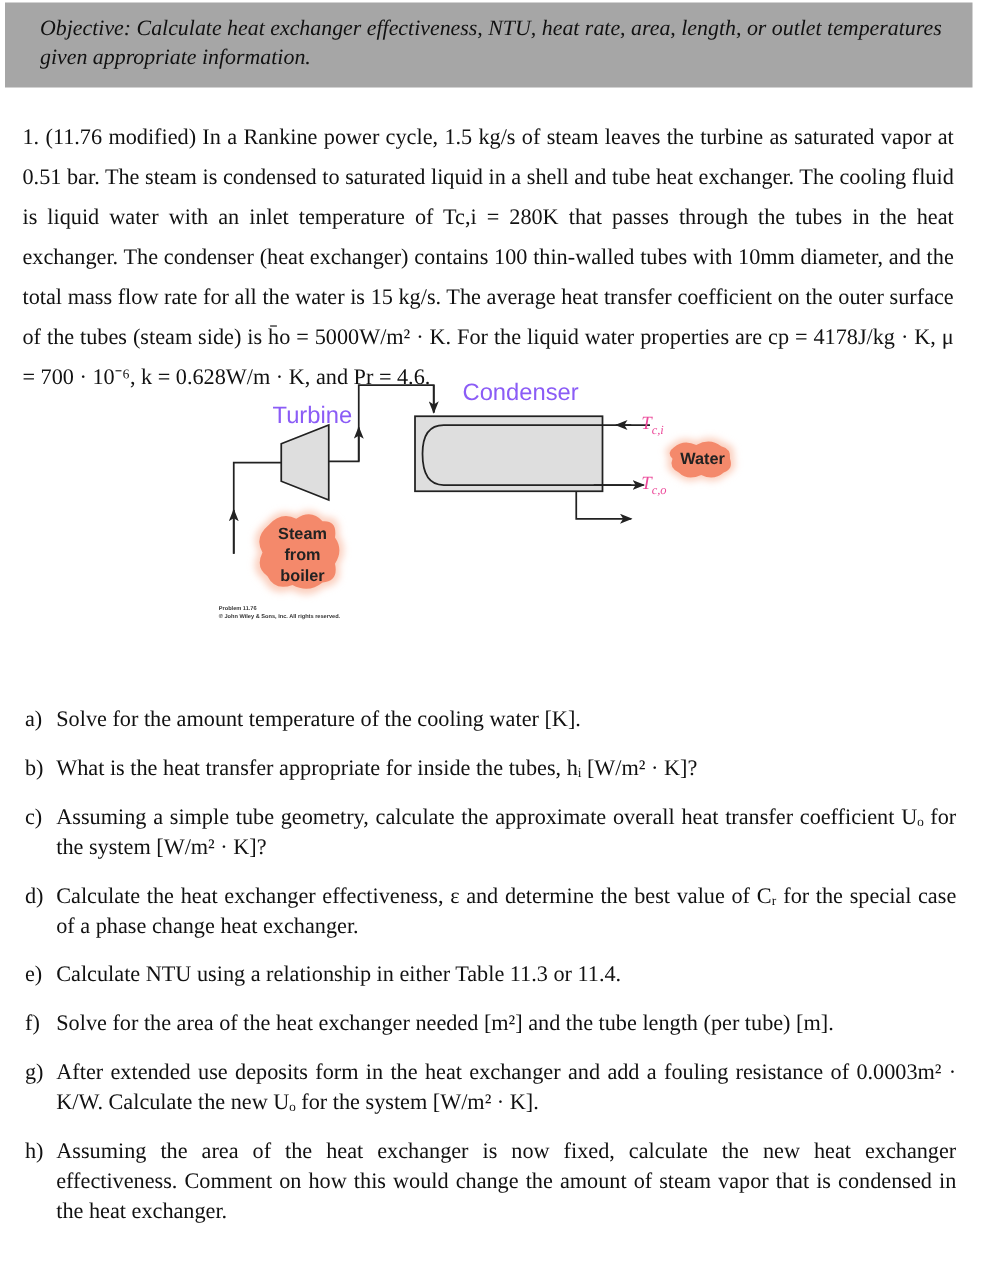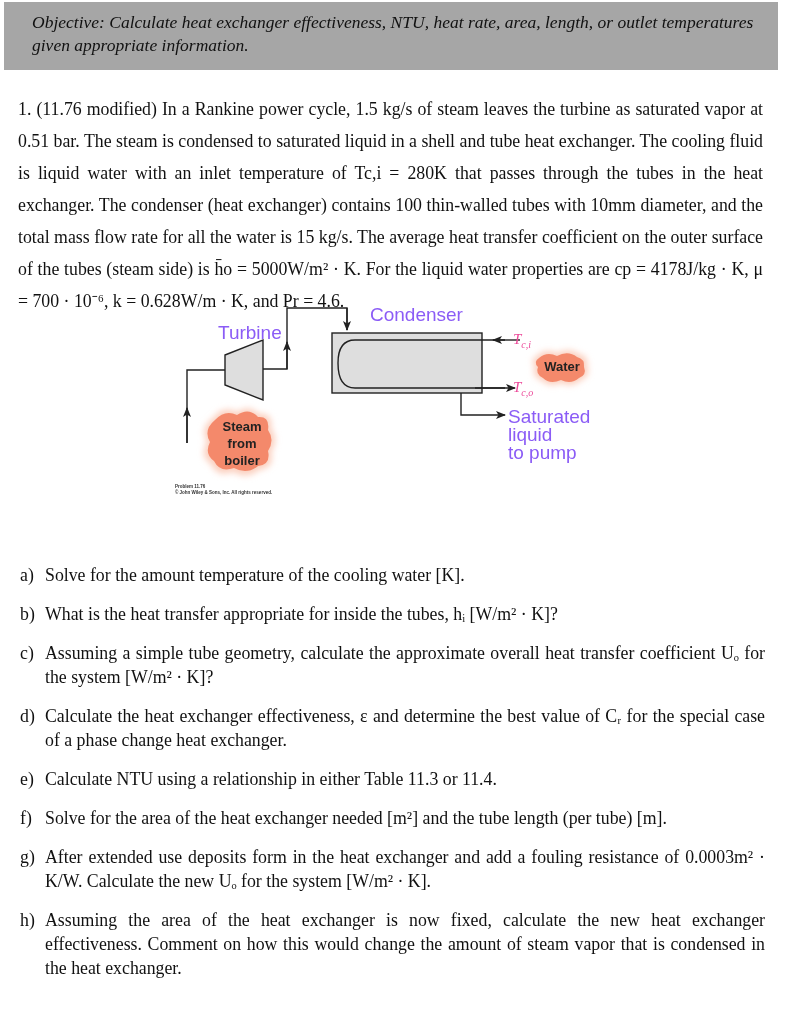--- a/index.html
+++ b/index.html
@@ -92,25 +92,20 @@
   </div>
   <div class="cloud-lbl" style="left:366px; top:58px; width:42px;">Water</div>
 
   <div class="mathlbl" style="left:338px; top:31px;">
     <span>T</span><sub>c,i</sub>
   </div>
   <div class="mathlbl" style="left:338px; top:79px;">
     <span>T</span><sub>c,o</sub>
   </div>
 
-  <div class="lbl" style="left:333px; top:108px; line-height:18px;">
-    <div>Saturated</div>
-    <div>liquid</div>
-    <div>to pump</div>
-  </div>
 
   <div class="credit" style="top:184px;">
     <div>Problem 11.76</div>
     <div>© John Wiley &amp; Sons, Inc. All rights reserved.</div>
   </div>
 </div>
 
 <div class="questions">
   <div class="q">
     <span class="ql">a)</span>

